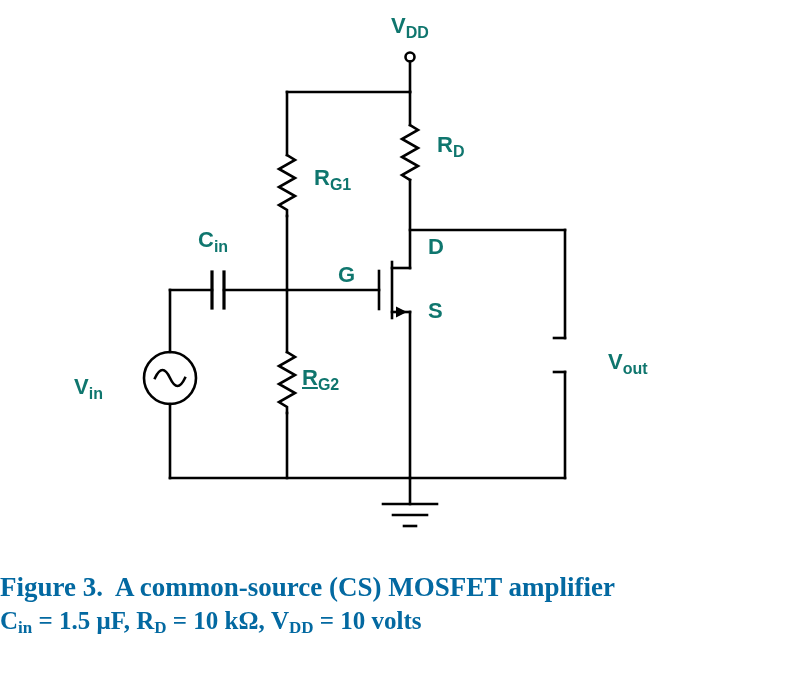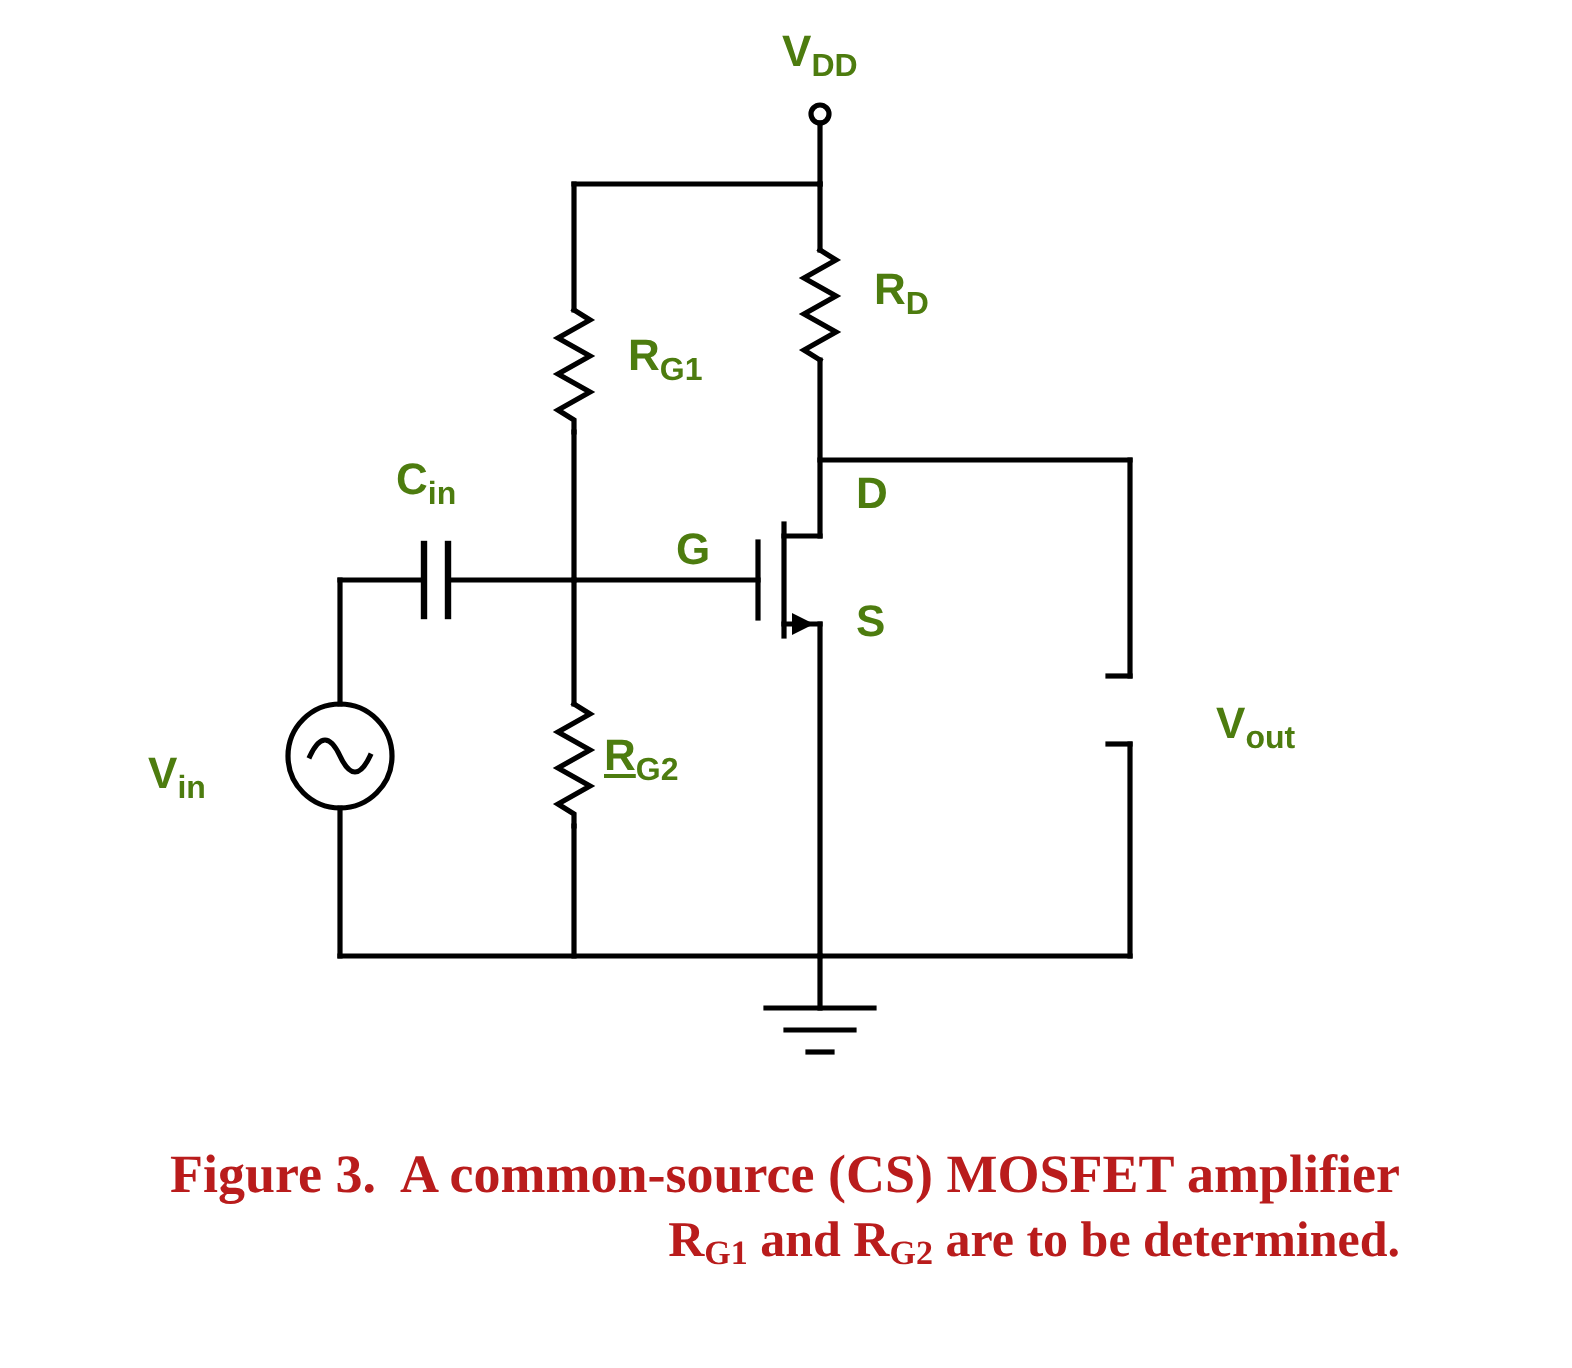--- a/index.html
+++ b/index.html
@@ -9,37 +9,37 @@
     height: 684px;
     background: #ffffff;
     overflow: hidden;
     font-family: "Liberation Sans", sans-serif;
   }
   svg.circuit { position: absolute; left: 0; top: 0; }
   .lbl {
     position: absolute;
     font-weight: bold;
     font-size: 22px;
-    color: #4d7c0f;
+    color: #0f766e;
     white-space: nowrap;
     line-height: 1;
   }
   .lbl sub {
     font-size: 16px;
     line-height: 0;
     vertical-align: -5px;
     font-weight: bold;
   }
   .caption {
     position: absolute;
     left: 0;
     top: 570px;
     width: 700px;
-    text-align: right;
-    color: #b91c1c;
+    text-align: left;
+    color: #0369a1;
     font-family: "Liberation Serif", serif;
     font-weight: bold;
   }
   .cap-line {
     white-space: pre-wrap;
     line-height: 34px;
   }
   .cap-line.l1 { font-size: 27px; }
   .cap-line.l2, .cap-line.l3 { font-size: 25px; }
   .cap-line sub {
@@ -142,16 +142,16 @@
   <div class="lbl" style="left:74px; top:376px;">
     <span>V</span><sub>in</sub>
   </div>
 
   <div class="lbl" style="left:302px; top:367px;text-decoration:underline;">
     <span>R</span><sub>G2</sub>
   </div>
 
   <div class="caption">
     <div class="cap-line l1">Figure 3.  A common-source (CS) MOSFET amplifier</div>
-    <div class="cap-line l3"><span>R</span><sub>G1</sub><span> and R</span><sub>G2</sub><span> are to be determined.</span></div>
+    <div class="cap-line l2"><span>C</span><sub>in</sub><span> = 1.5 μF, R</span><sub>D</sub><span> = 10 kΩ, V</span><sub>DD</sub><span> = 10 volts</span></div>
   </div>
 
 </div>
 
 </body></html>

